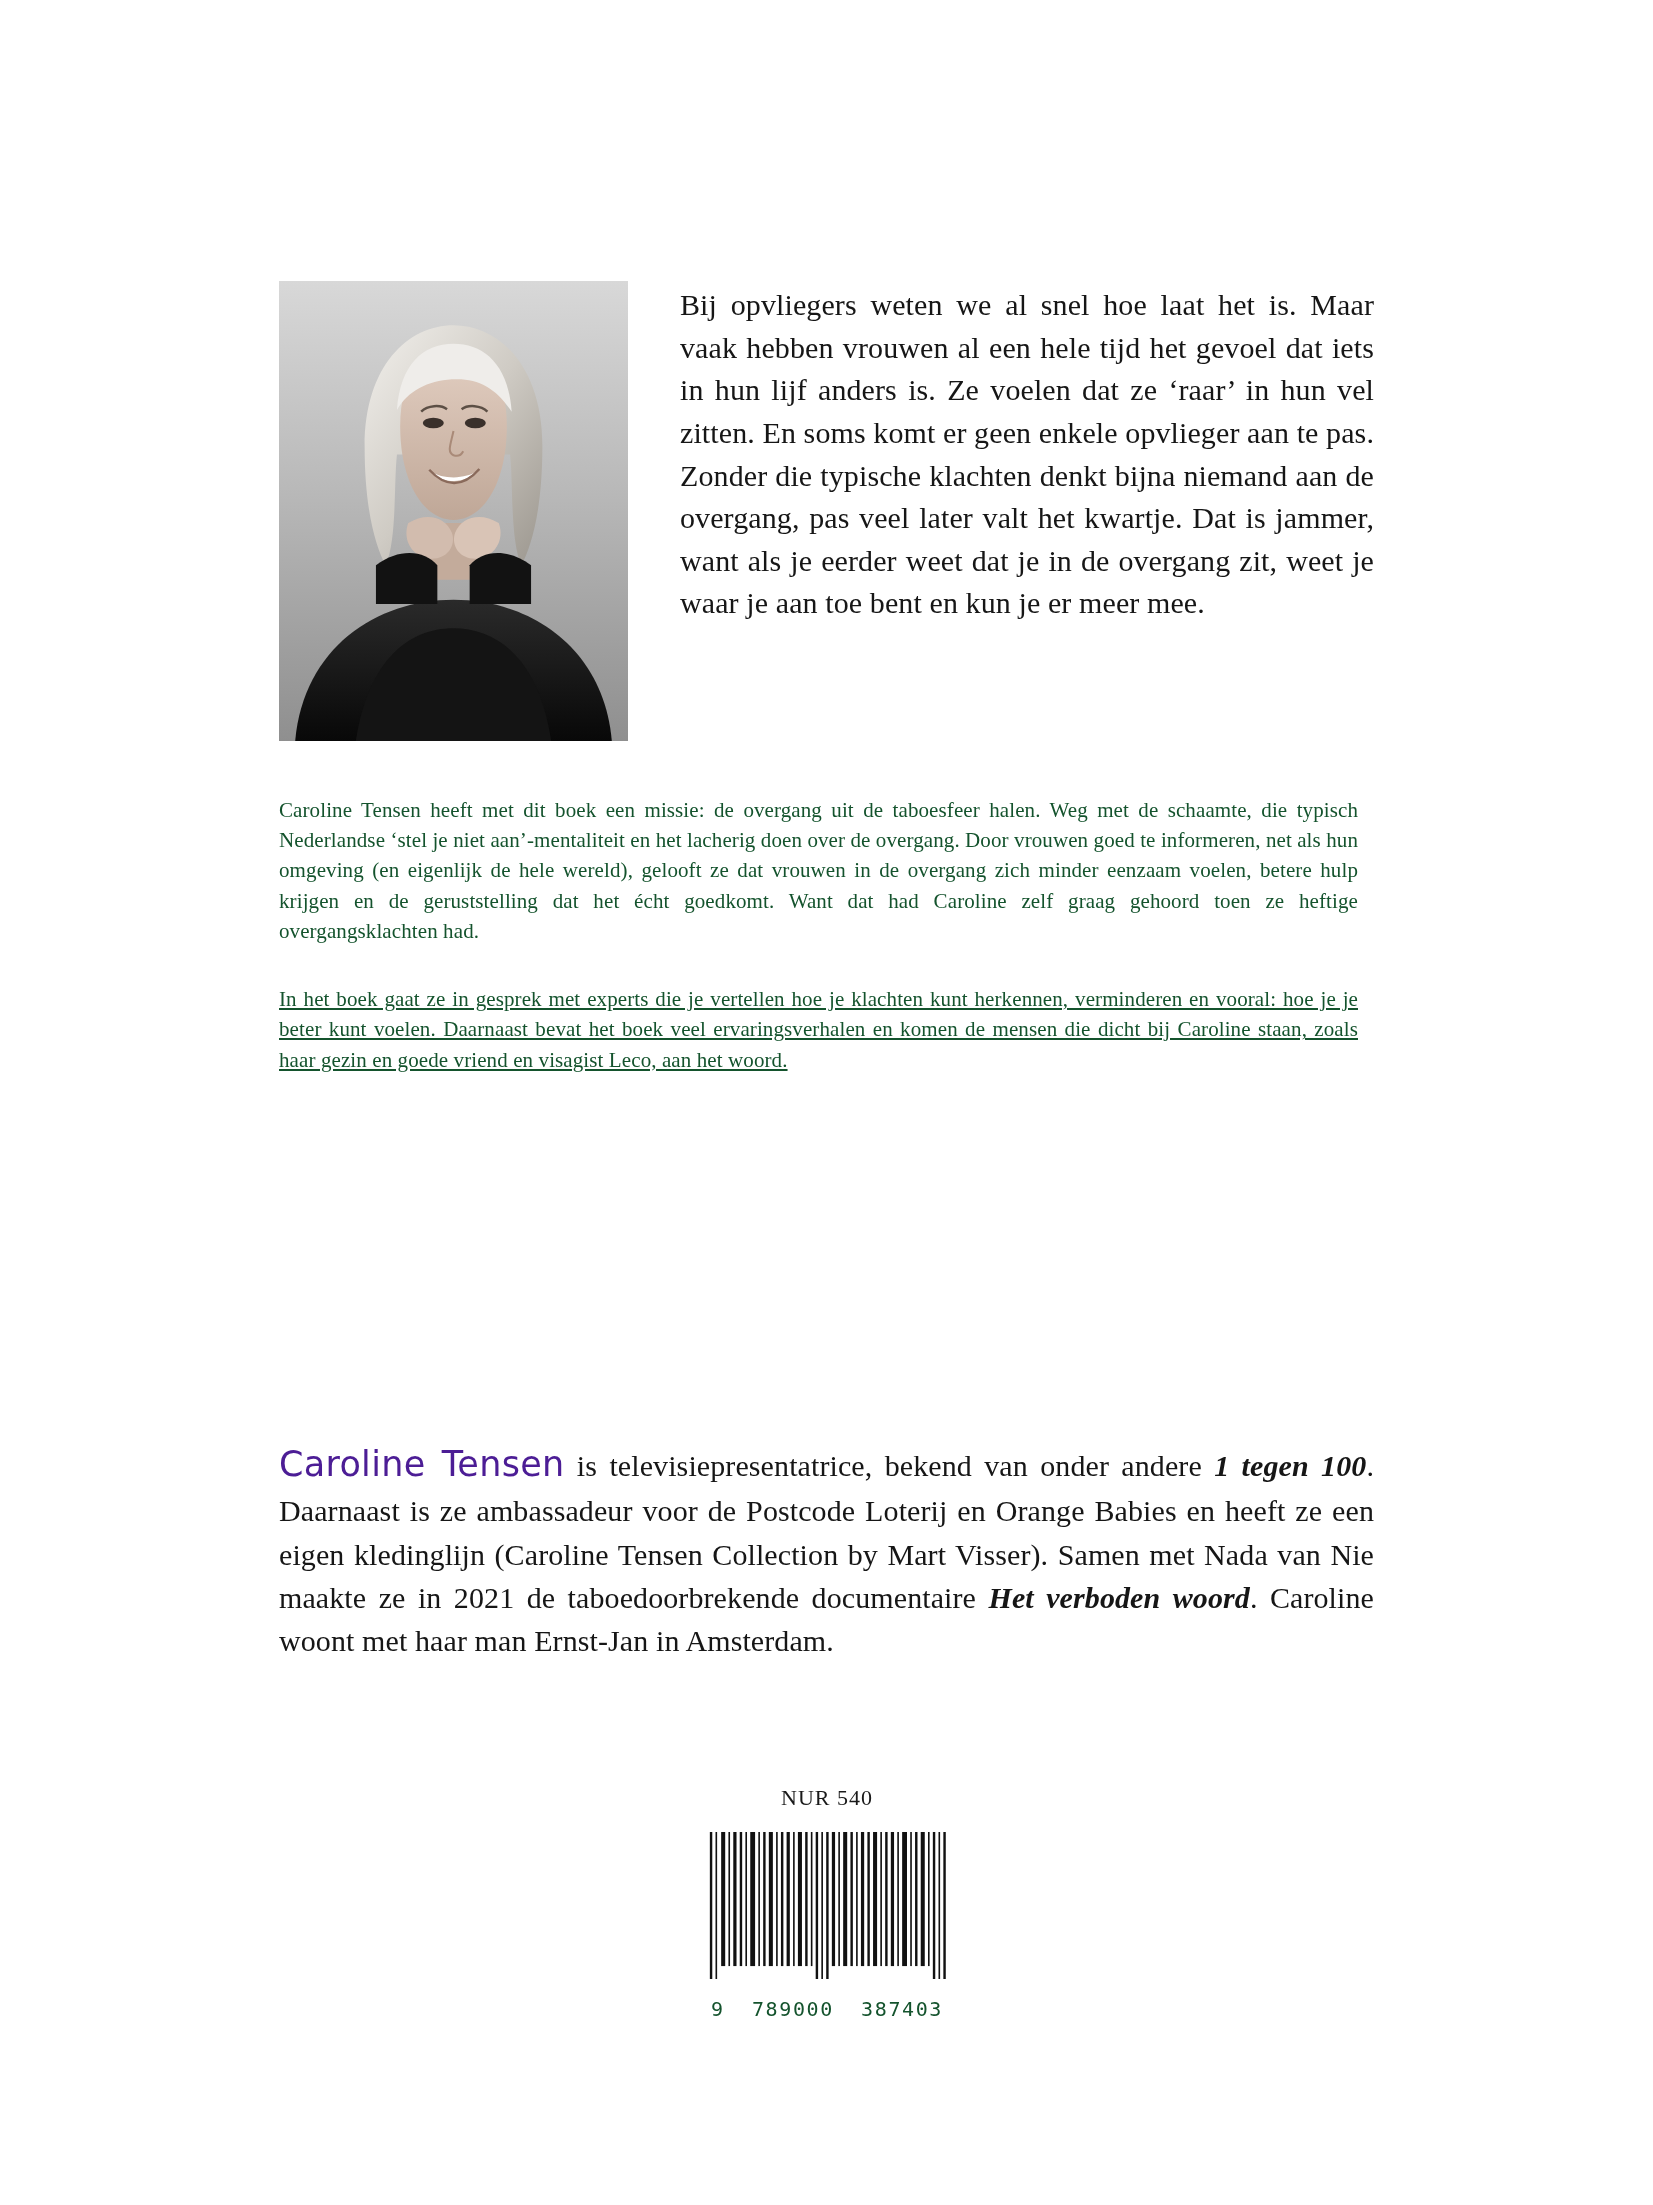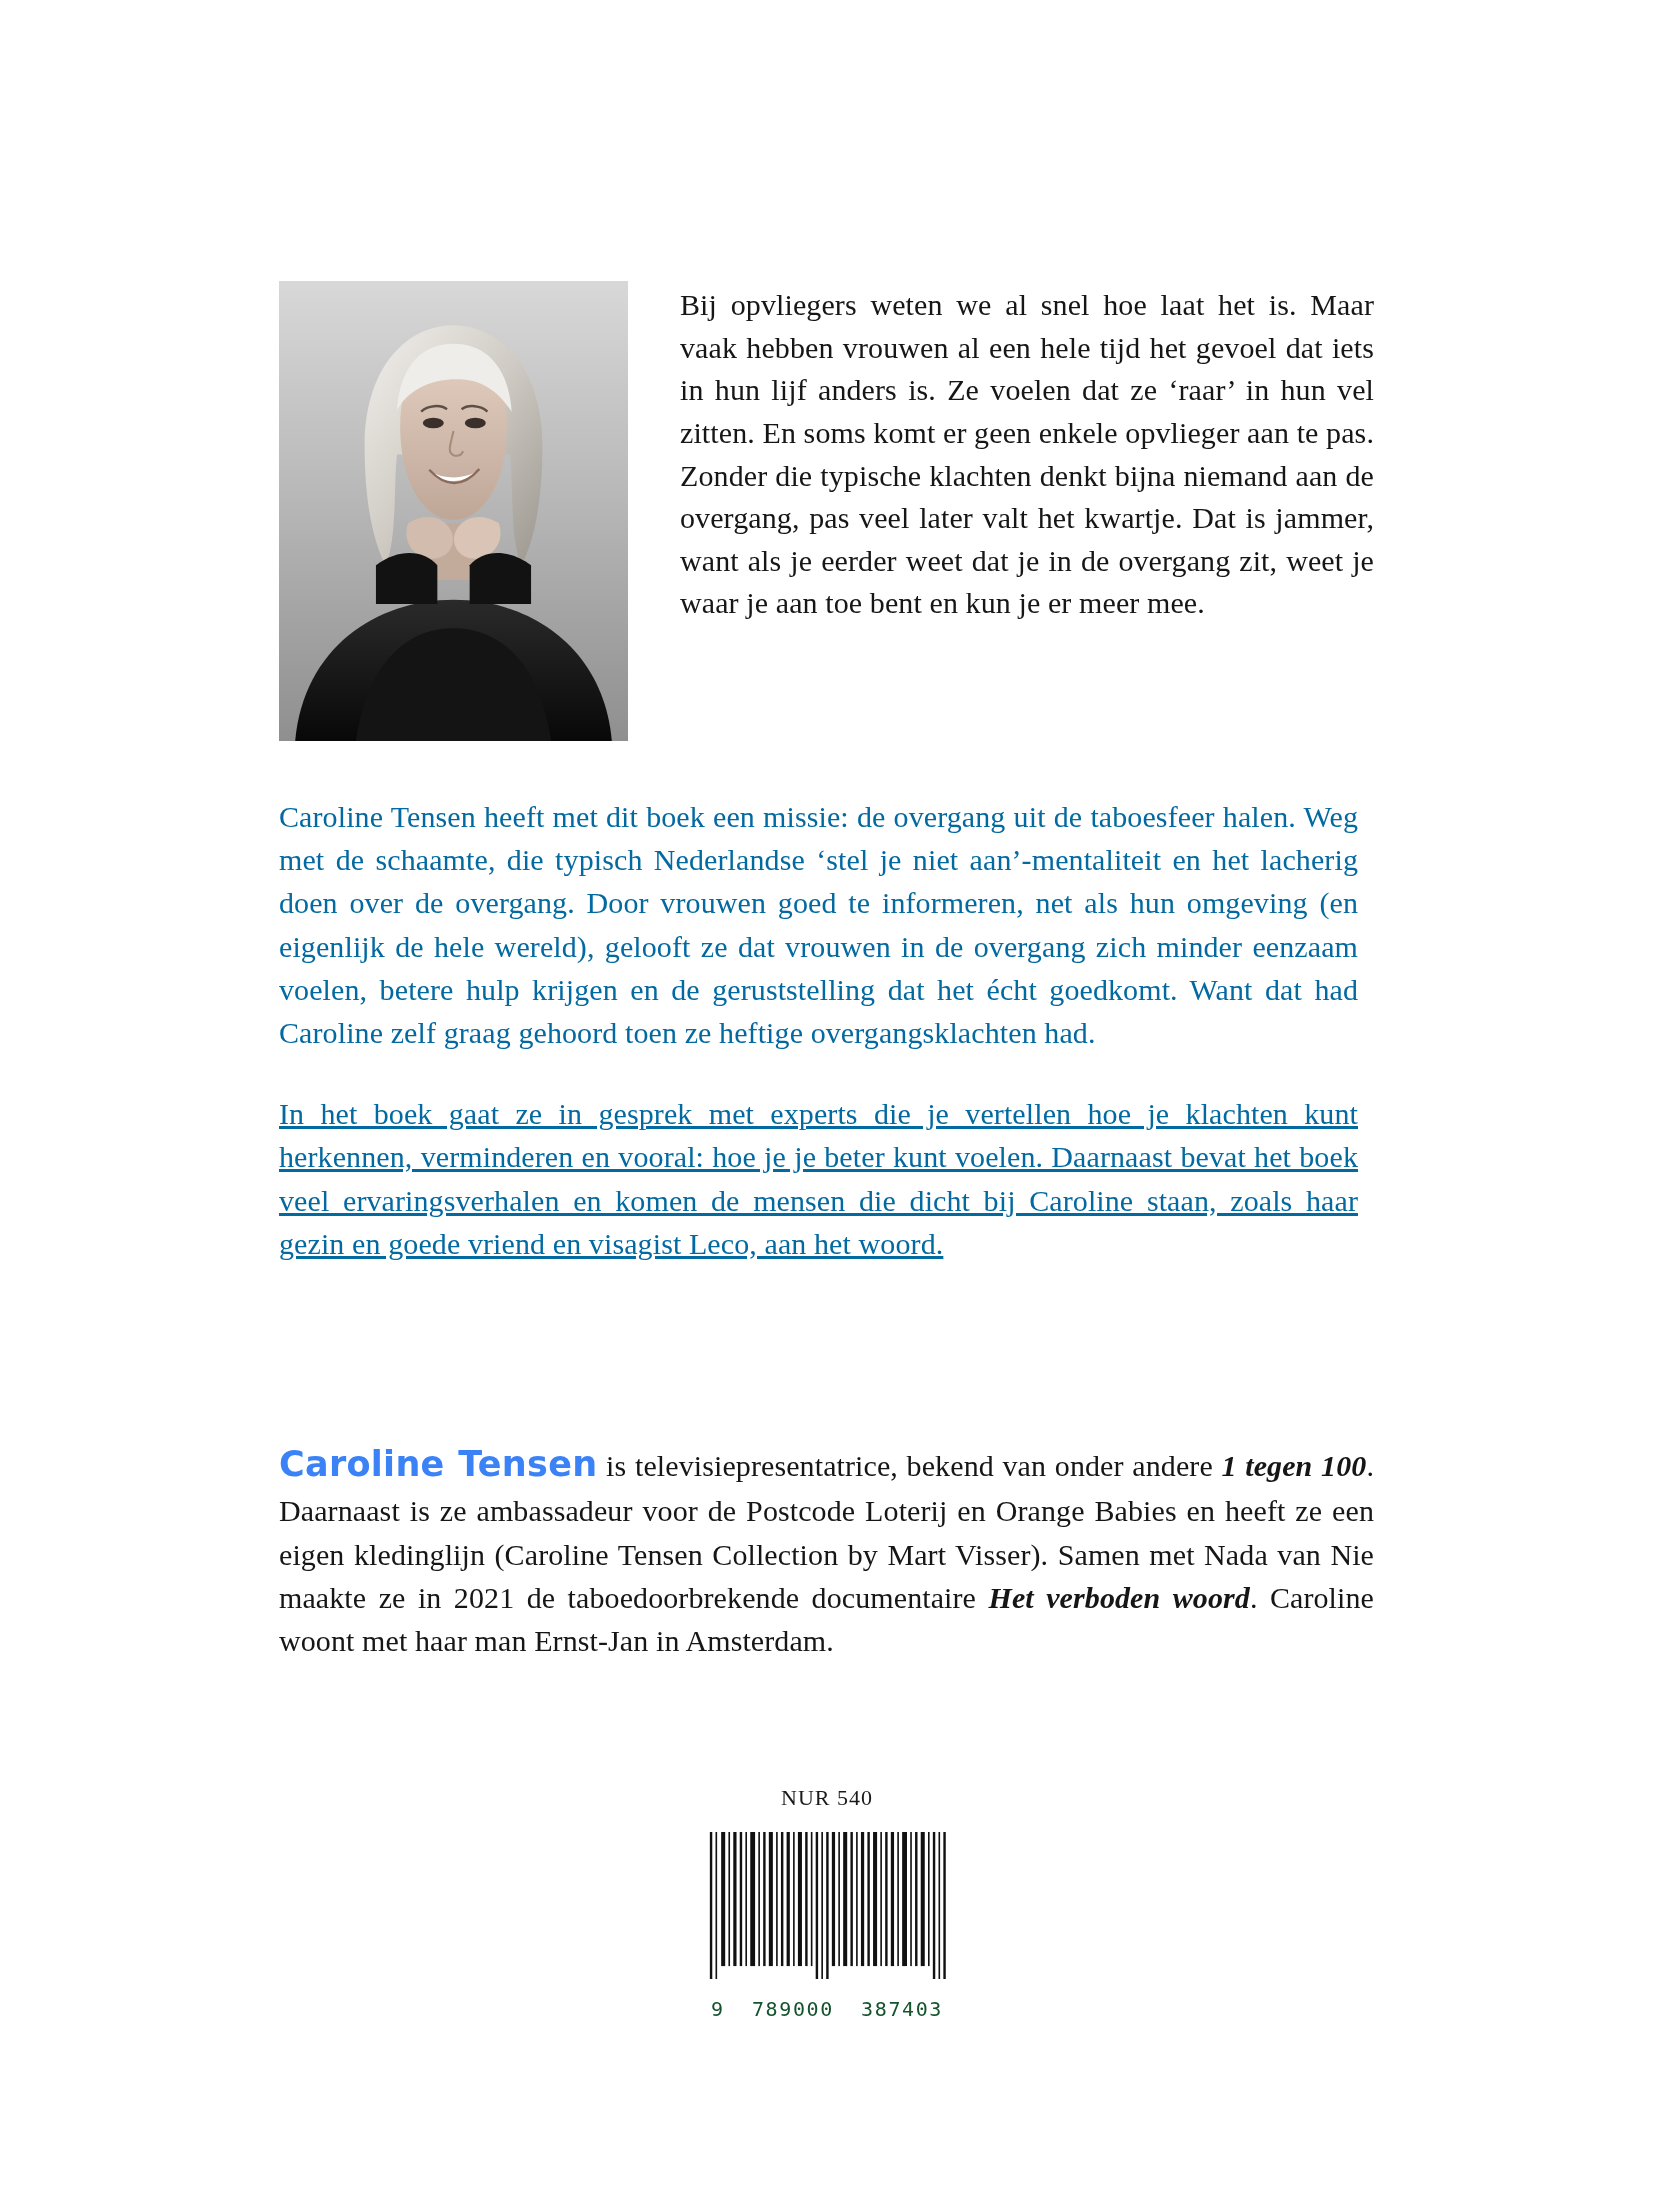--- a/index.html
+++ b/index.html
@@ -58,24 +58,24 @@
 
   
   .body-block {
     position: absolute;
     left: 279px;
     top: 795px;
     width: 1095px;
   }
   .body-block p {
     margin: 0 16px 38px 0;
-    font-size: 30px;
+    font-size: 21px;
     line-height: 1.44;
     text-align: justify;
-    color: #0369a1;
+    color: #14532d;
     letter-spacing: 0.1px;
   }
   .body-block p:last-child { margin-bottom: 0; text-decoration: underline; }
 
   
   .bio-block {
     position: absolute;
     left: 279px;
     top: 1439px;
     width: 1095px;
@@ -83,23 +83,23 @@
   .bio-text {
     font-size: 30px;
     line-height: 1.44;
     text-align: justify;
     color: #161616;
     letter-spacing: 0.1px;
   }
   .bio-name {
     font-family: "DejaVu Sans", sans-serif;
     font-size: 35px;
-    font-weight: 700;
+    font-weight: 400;
     letter-spacing: 0.3px;
-    color: #3b82f6;
+    color: #4c1d95;
   }
   .ital { font-style: italic; font-weight: bold; }
 
   
   .footer {
     position: absolute;
     left: 0;
     top: 1785px;
     width: 1654px;
     text-align: center;

